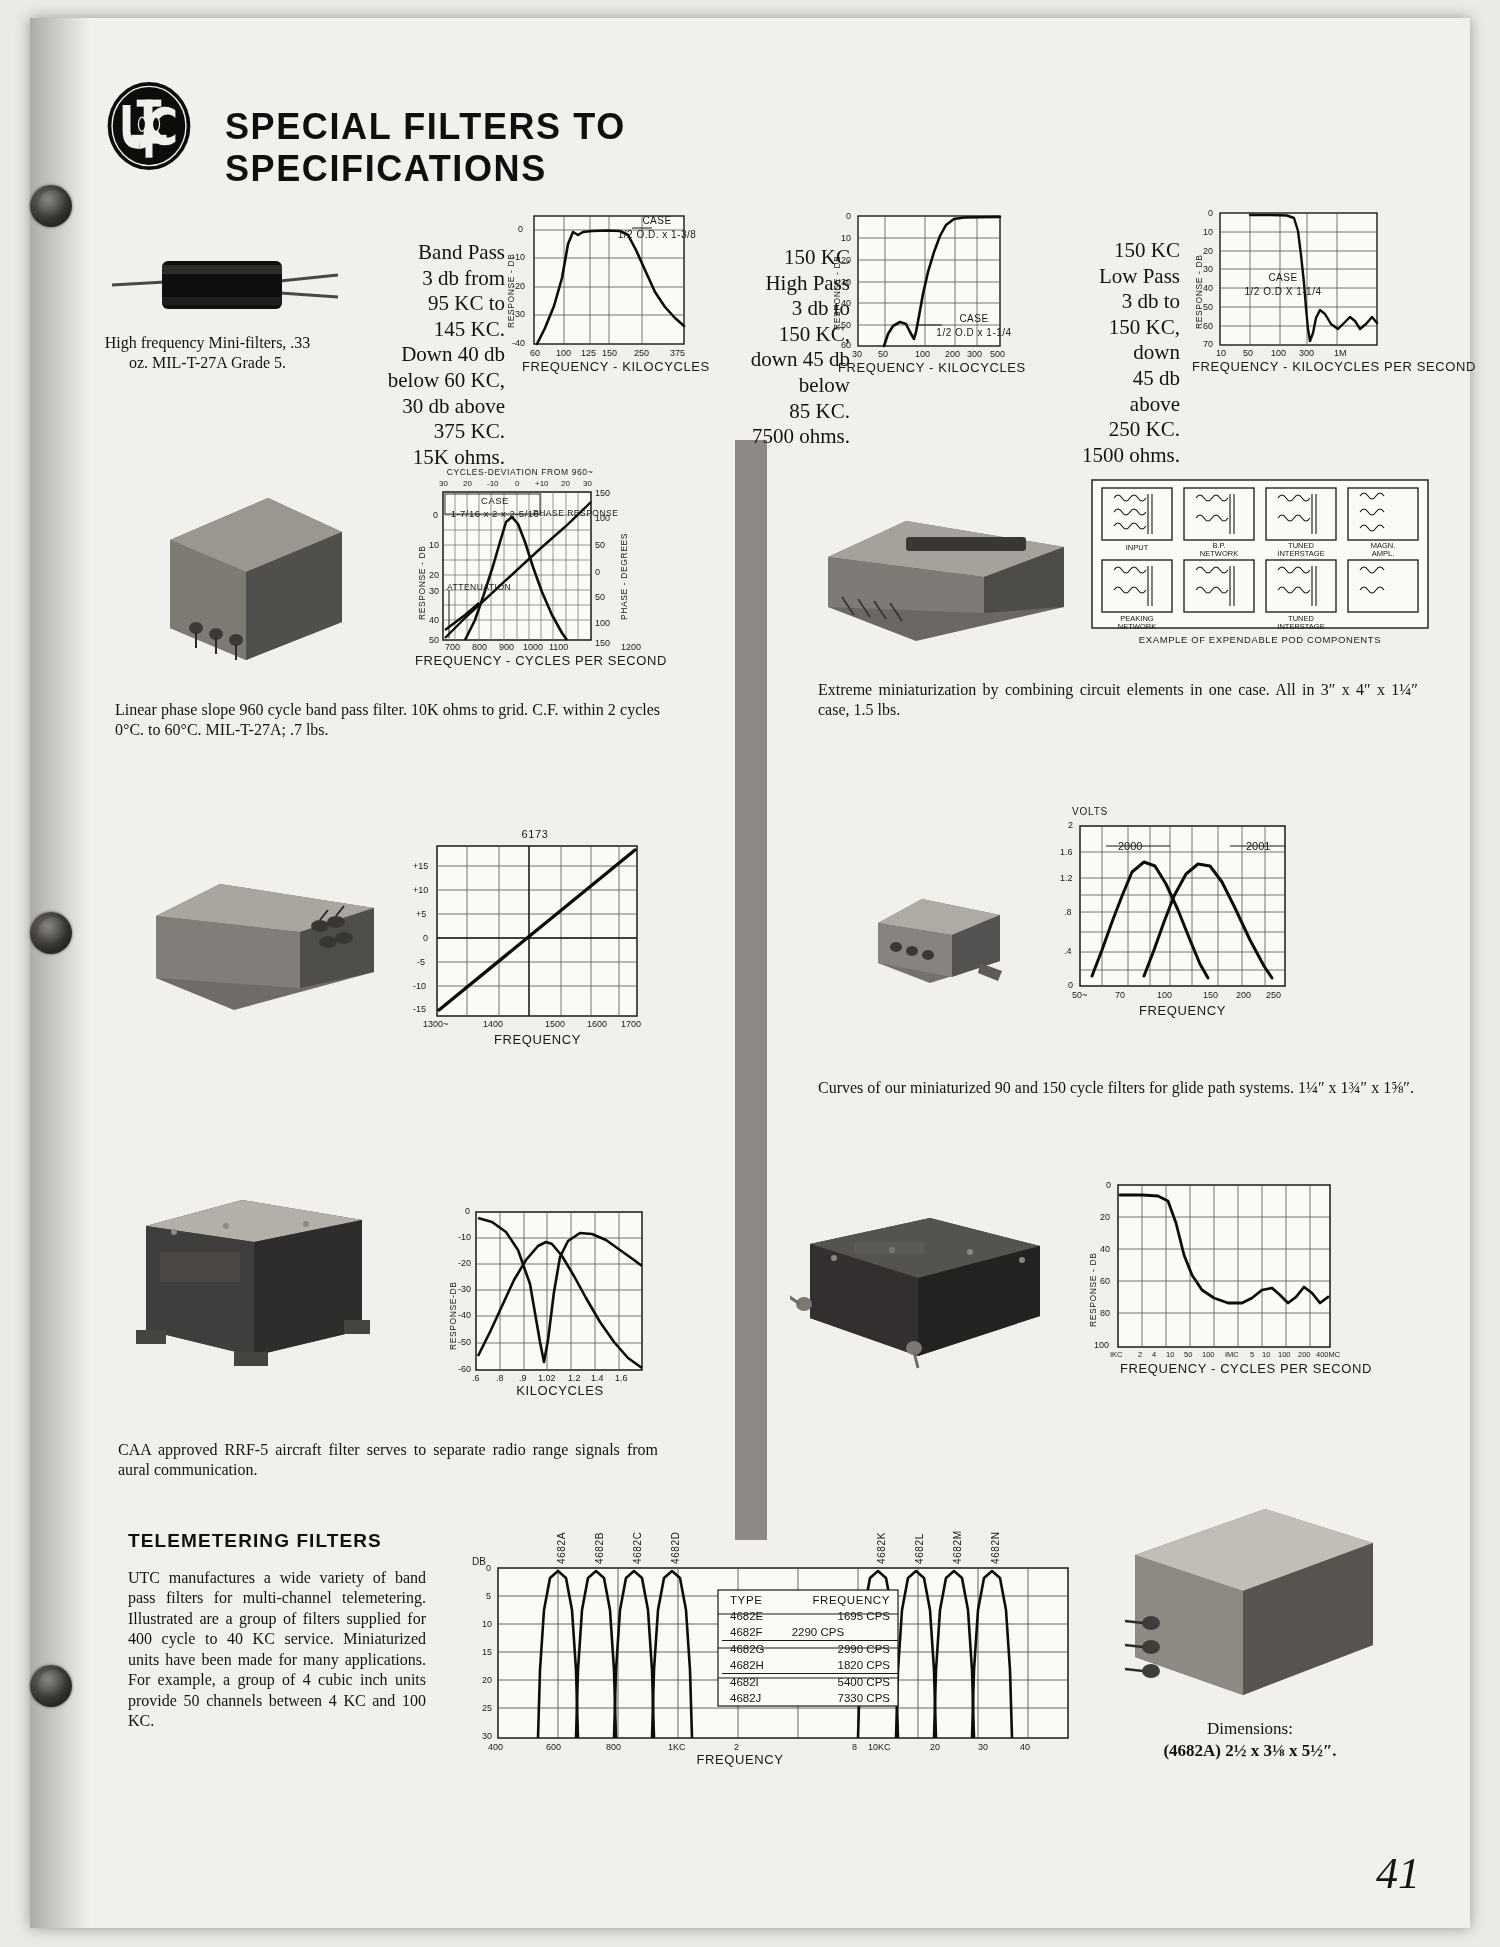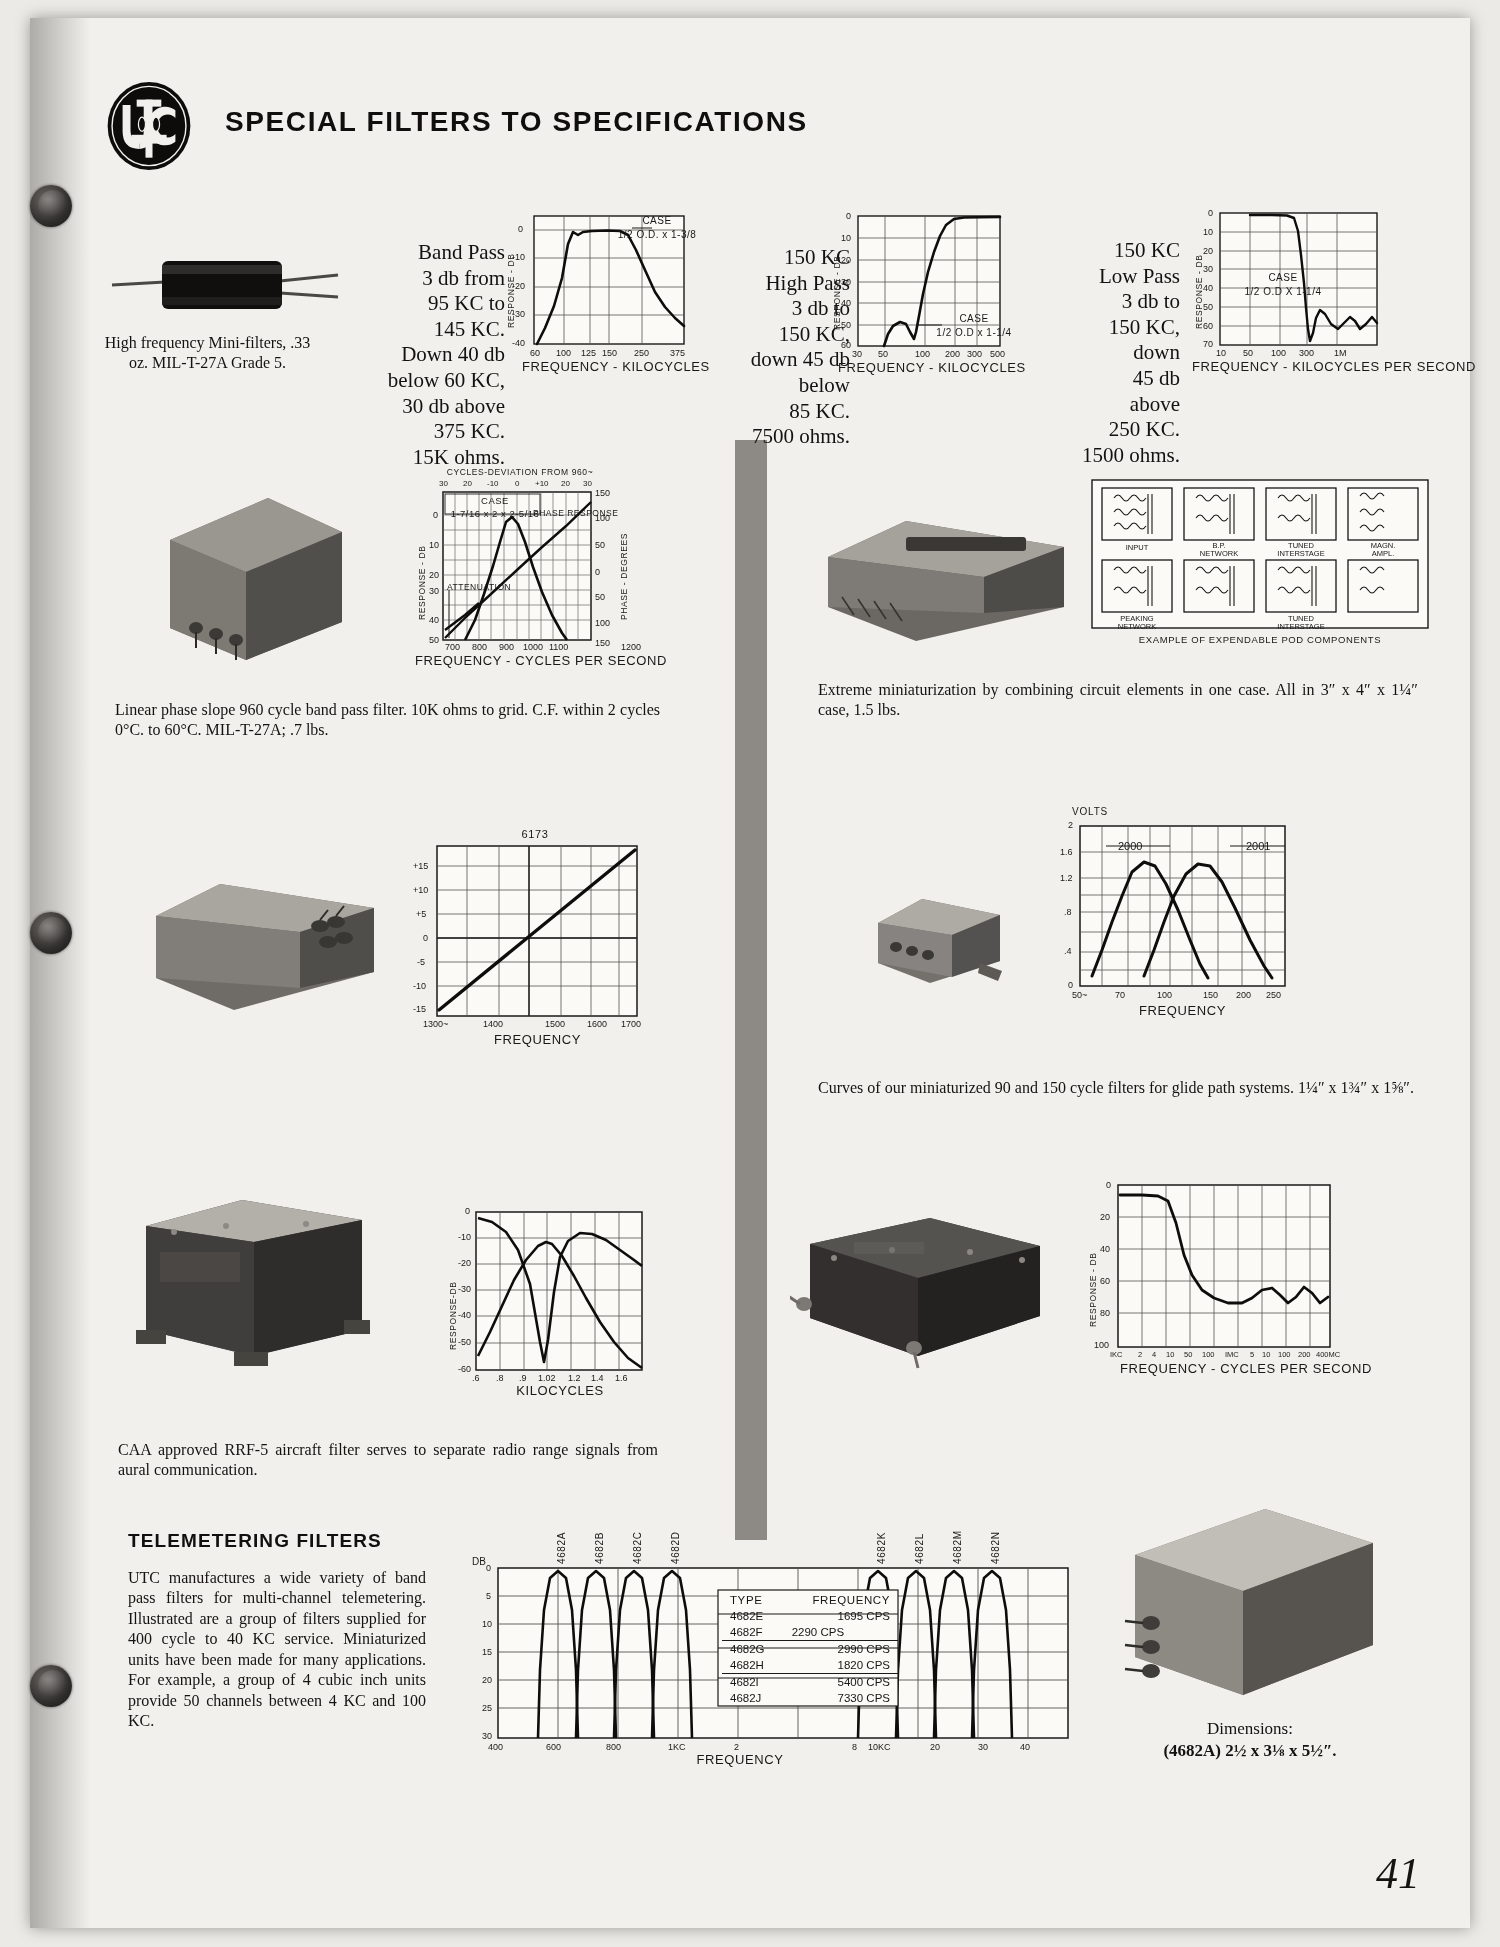--- a/index.html
+++ b/index.html
@@ -32,21 +32,21 @@
   }
 
   
   #header{position:absolute;left:105px;top:80px;width:800px;height:80px;}
   .utc-logo{
     position:absolute;left:0;top:0;width:88px;height:92px;
   }
   .hdr-title{
     position:absolute;left:120px;top:26px;
     font-family:"Liberation Sans",sans-serif;
-    font-weight:bold;font-size:28px;letter-spacing:1.6px;color:#100f0e;
+    font-weight:bold;font-size:36px;letter-spacing:1.6px;color:#100f0e;
   }
 
   
   .blk{position:absolute;}
   .cap{
     font-family:"Liberation Serif",serif;
     font-size:16px;line-height:1.28;color:#141312;text-align:justify;
   }
   .cap-c{text-align:center;}
   .spec{

